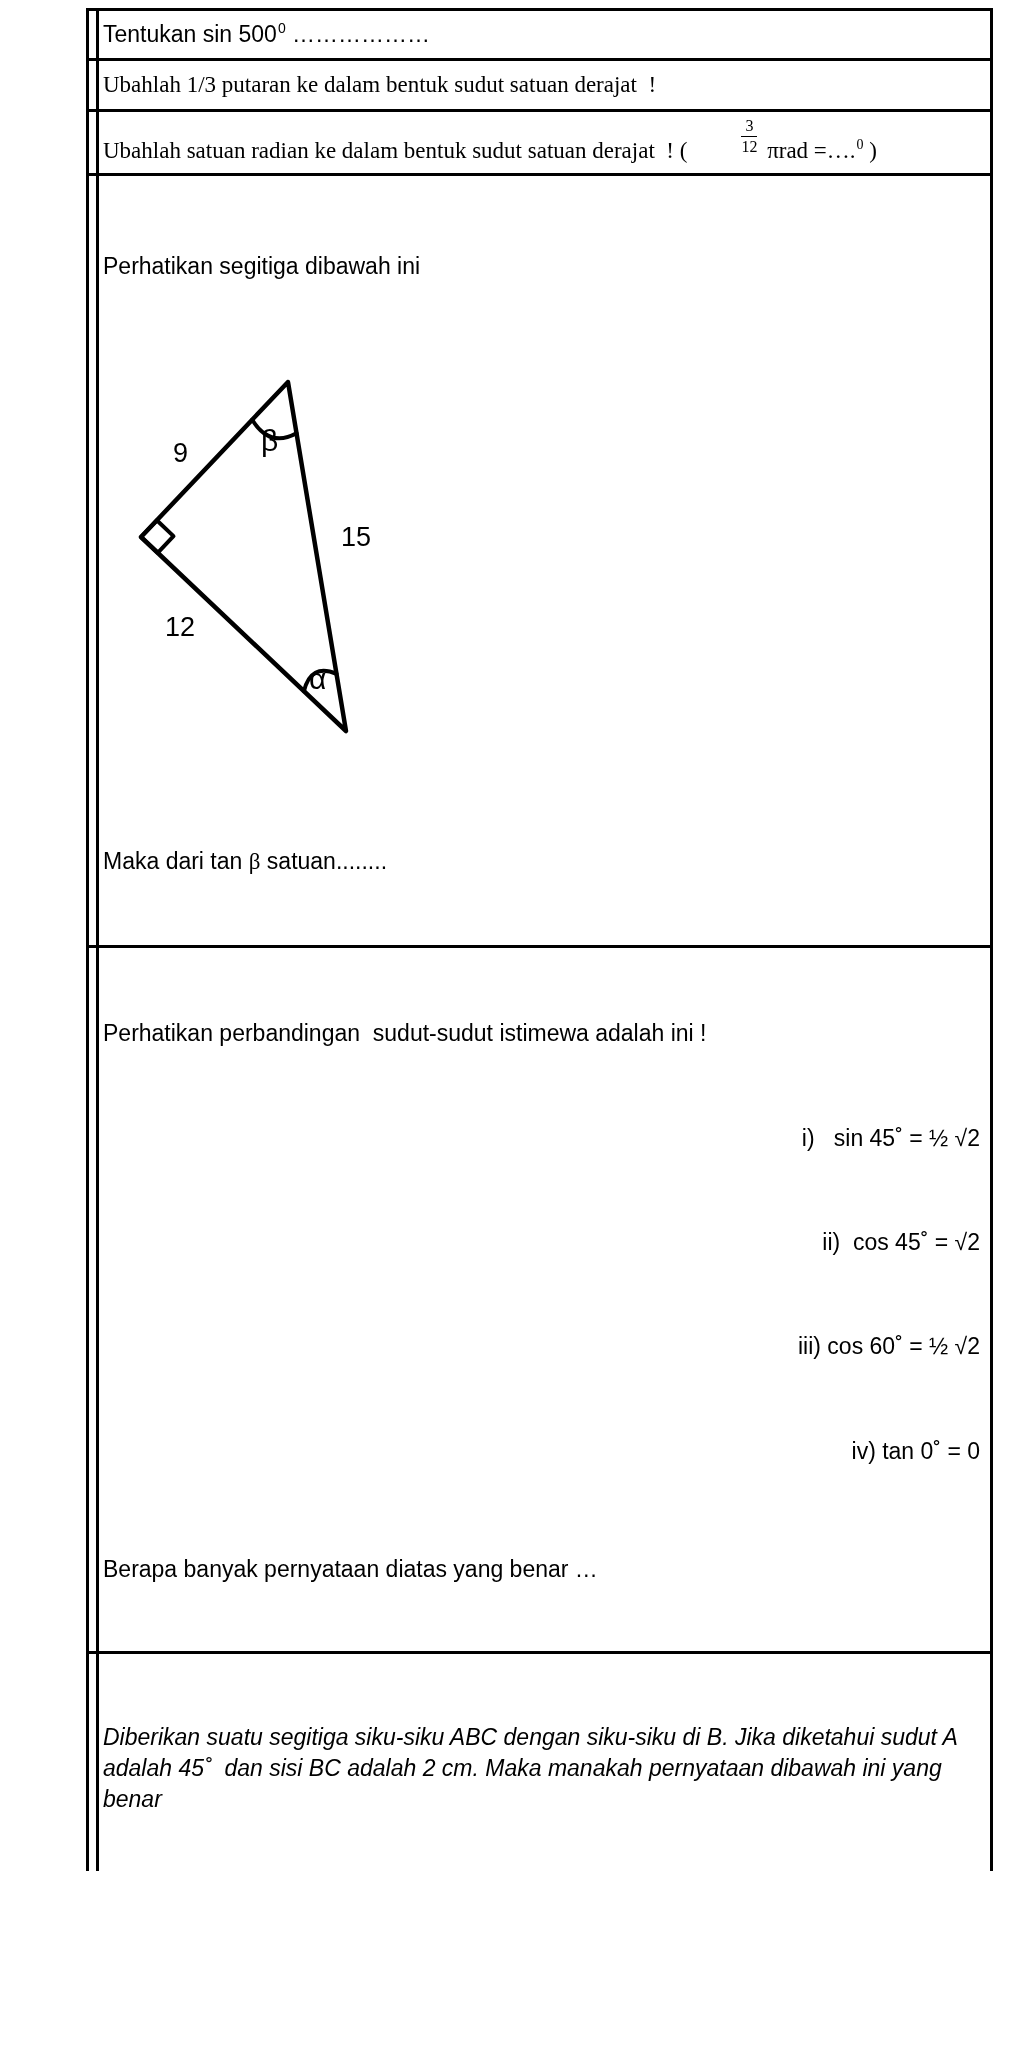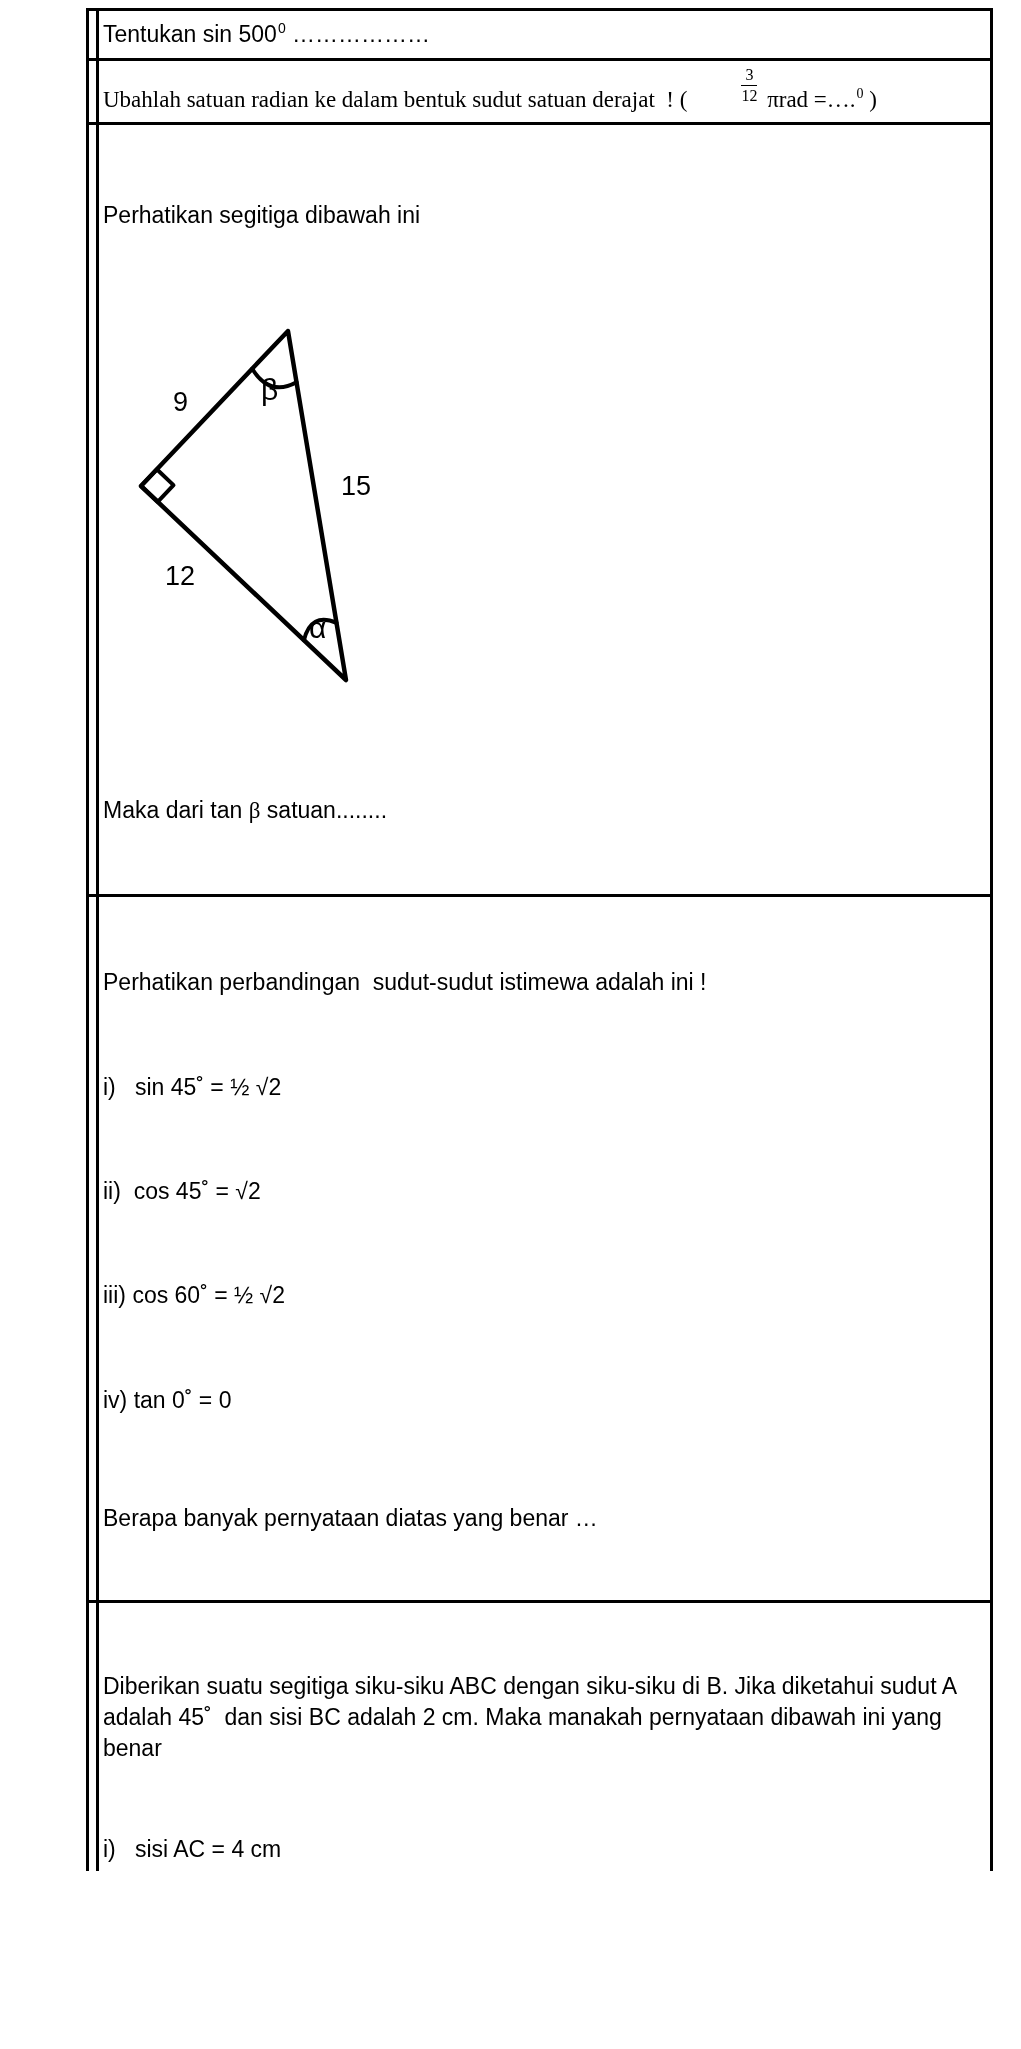--- a/index.html
+++ b/index.html
@@ -24,42 +24,46 @@
   .serif-line { font-family:"Liberation Serif", serif; font-size:24px; }
   .sup { font-size:14px; position:relative; top:-9px; margin-left:1px; }
   .frac { display:inline-block; text-align:center; vertical-align:6px;
           font-size:16px; line-height:1; margin:0 4px; }
   .frac .num { display:block; border-bottom:1.5px solid #000; padding:0 4px 2px; }
   .frac .den { display:block; padding-top:2px; }
   .sp-gap { display:inline-block; width:50px; }
   .pad-t8  { padding-top:8px; }
   .q5-question { margin-top:34px; }
   .fig1 { display:block; margin:2px 0 0 0; }
-  .item6 { margin-top:10px; line-height:30px; }
+  .item6 { margin-top:10px; line-height:30px;text-align:right; }
   .title6 { line-height:30px; padding-top:4px; }
   .q6-question { margin-top:24px; line-height:30px; }
-  .intro7 { line-height:31px; padding-top:2px; }
+  .intro7 { line-height:31px; padding-top:2px;font-style:italic; }
   .item7 { margin-top:7px; line-height:29px; }
 </style>
 </head>
 <body>
 
 <div class="canvas">
   <table class="qtable">
     <colgroup>
         <col class="c1">
         <col>
       </colgroup>
 
     <tbody>
         <tr style="height:50px">
       <td class="g"></td>
       <td class="cell"><span>Tentukan sin 500</span><span class="sup">0</span><span> ………………</span></td>
     </tr>
 
+    <tr style="height:51px">
+      <td class="g"></td>
+      <td class="cell serif-line"><span>Ubahlah 1/3 putaran ke dalam bentuk sudut satuan derajat  !</span></td>
+    </tr>
 
 
     <tr style="height:64px">
       <td class="g"></td>
       <td class="cell serif-line"><span>Ubahlah satuan radian ke dalam bentuk sudut satuan derajat  ! (</span><span class="sp-gap"></span><span class="frac"><span class="num">3</span><span class="den">12</span></span><span> πrad =….</span><span class="sup">0</span><span> )</span></td>
     </tr>
 
     <tr style="height:509px">
       <td class="g"></td>
       <td class="cell vt">

